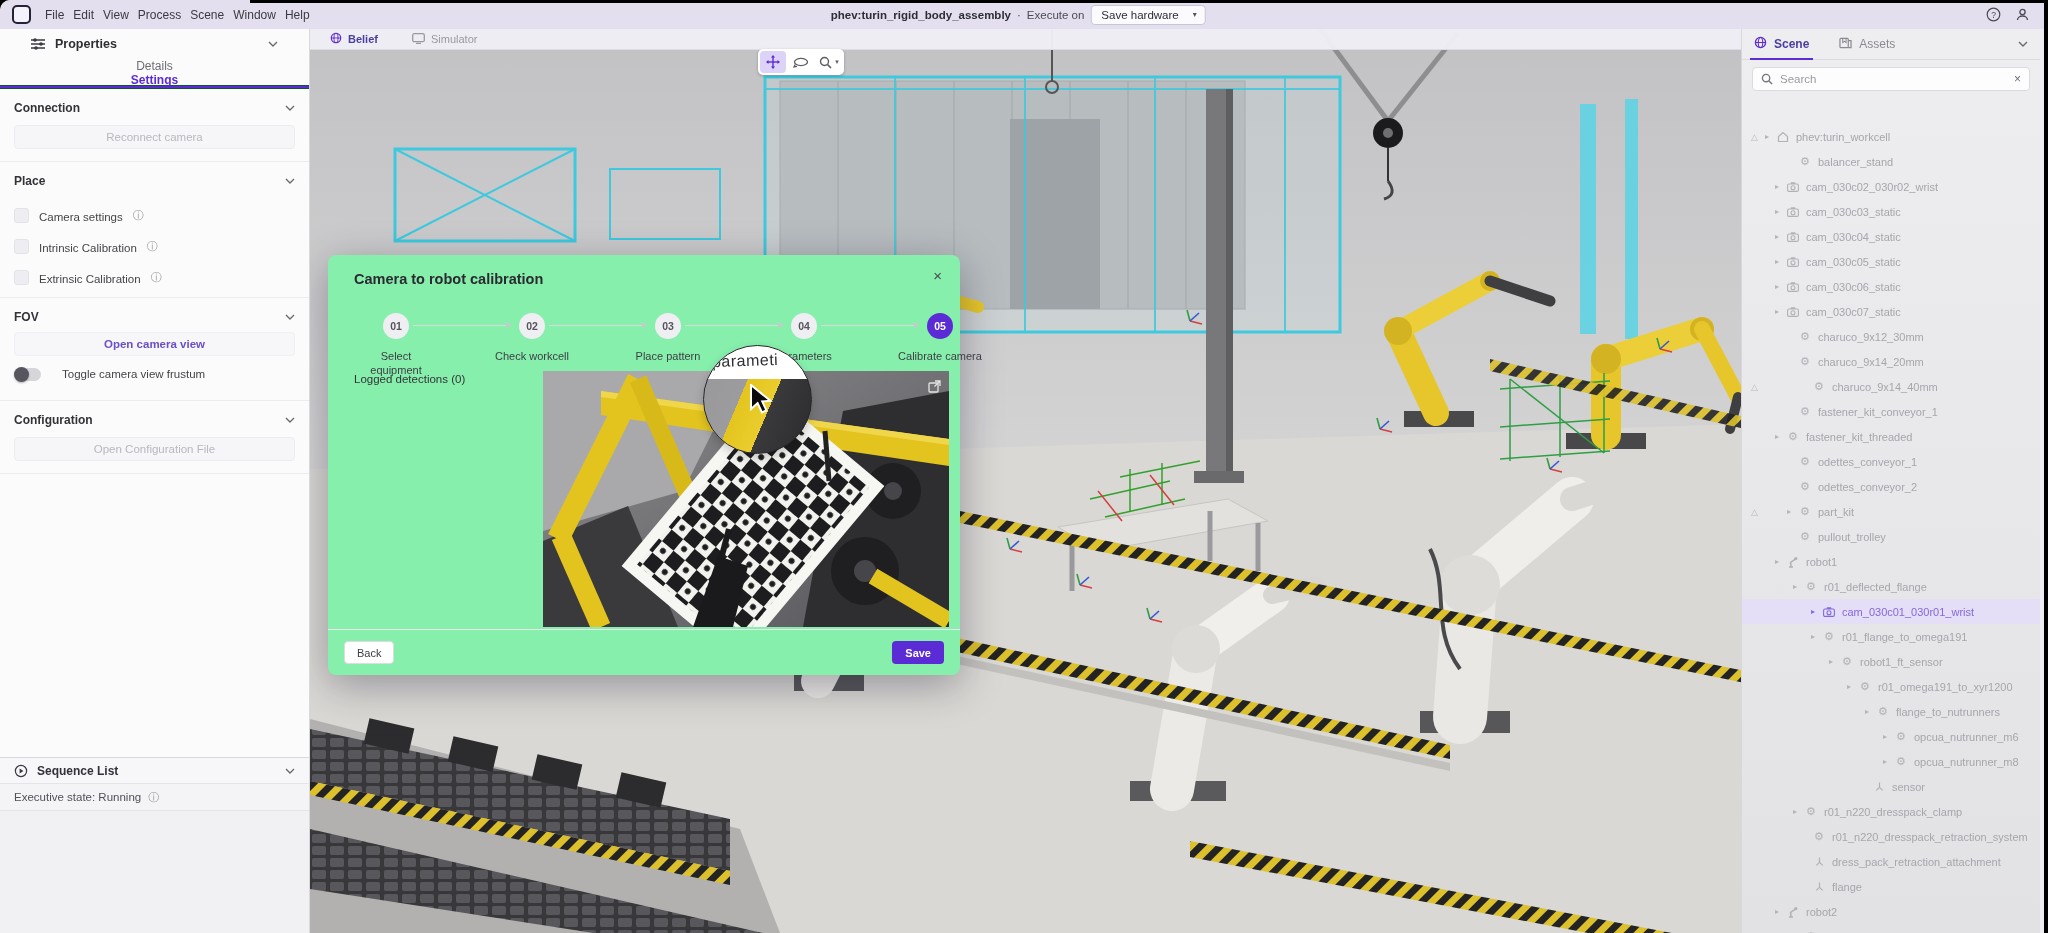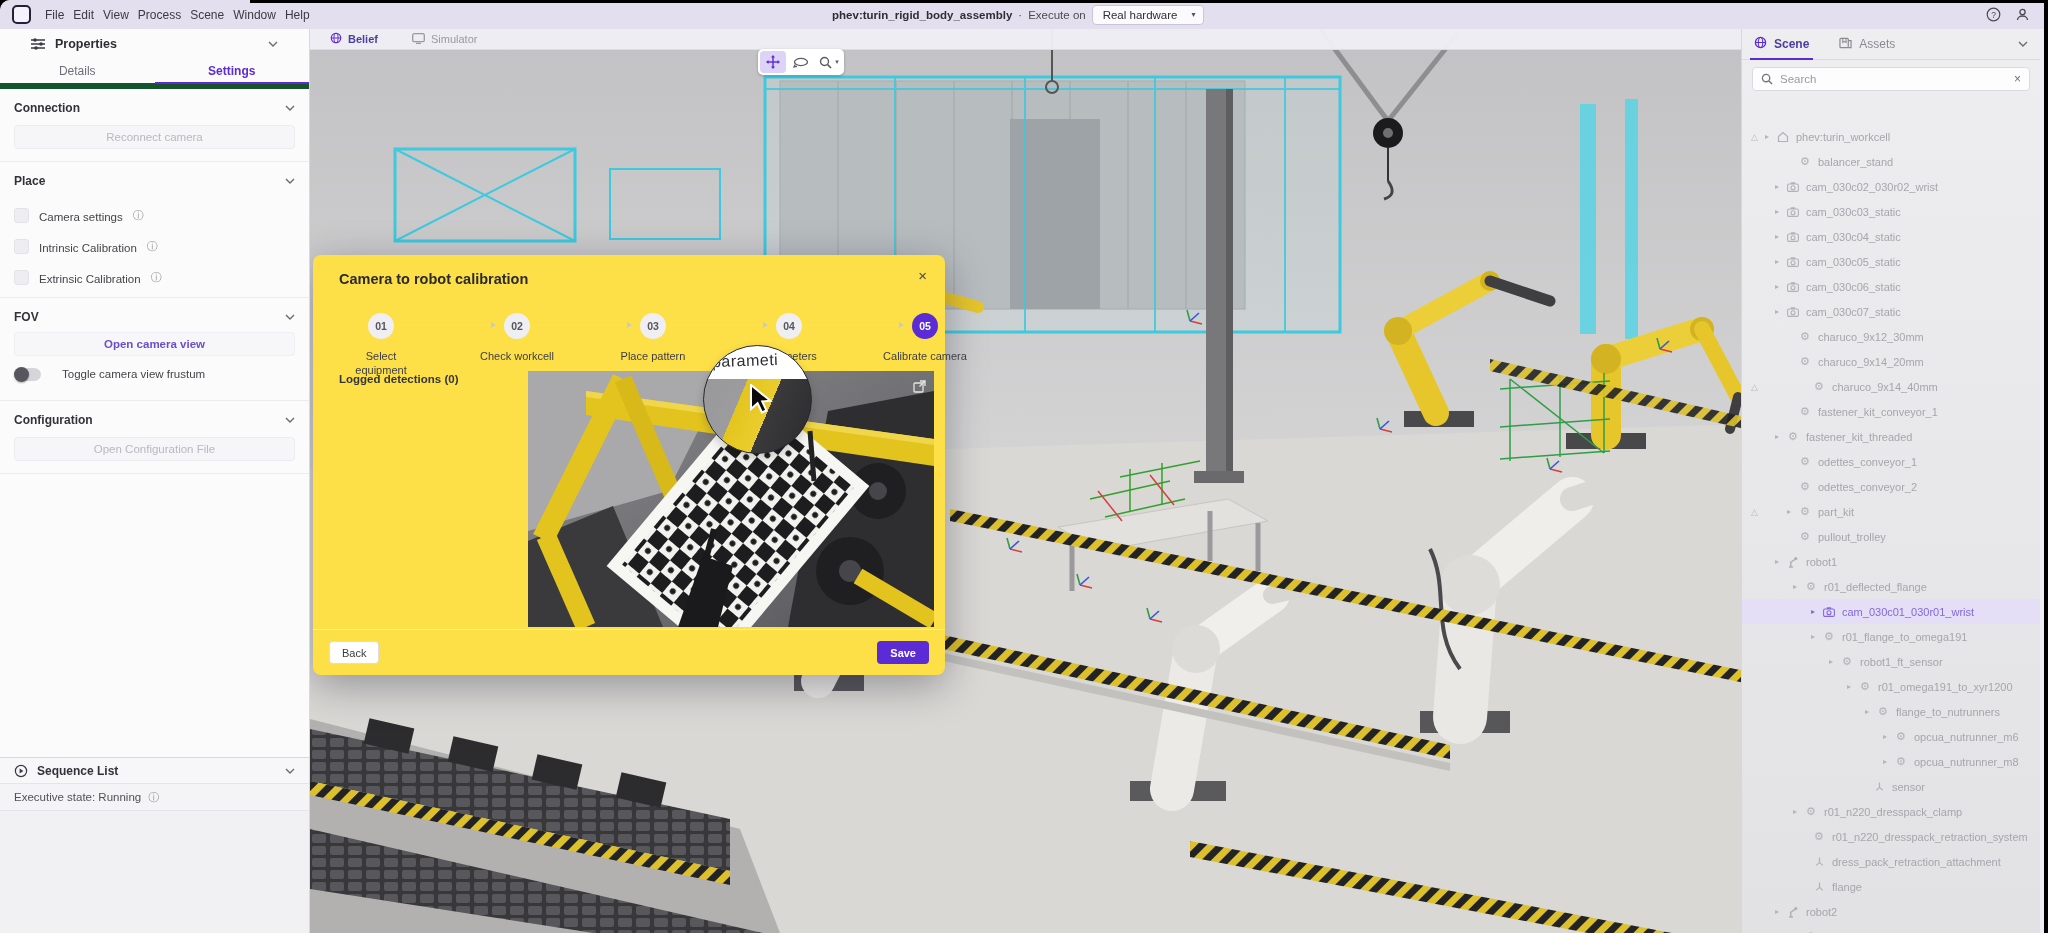--- a/index.html
+++ b/index.html
@@ -21,21 +21,21 @@
   .exec-select { display:flex; align-items:center; gap:14px; background:#fbfafd; border:1px solid #c9c5d6;
                  border-radius:4px; padding:3px 8px 3px 10px; font-size:11.5px; color:#2f2e36; }
   .exec-select .caret { font-size:8px; color:#55545c; }
   .menubar-right { position:absolute; right:14px; top:0; height:29px; display:flex; align-items:center; gap:14px; color:#4a4952; }
 
   
   .left-panel { position:absolute; left:0; top:29px; width:310px; height:728px; background:#fbfbfc;
                 border-right:1px solid #d9d8de; z-index:30; }
   .panel-header { display:flex; align-items:center; height:30px; padding:0 31px; }
   .panel-header .ph-title { font-size:12.5px; font-weight:700; color:#2e2d34; margin-left:10px; flex:1; }
-  .tabs2 { display:flex; height:30px; border-bottom:6px solid #14532d; }
+  .tabs2 { display:flex; height:30px; border-bottom:4px solid #14532d;flex-direction:column; }
   .tabs2 .t { flex:1; display:flex; align-items:center; justify-content:center; font-size:12px; color:#6f6e76; position:relative; cursor:pointer; }
   .tabs2 .t.active { color:#5b2bd5; font-weight:700; }
   .tabs2 .t.active::after { content:""; position:absolute; left:0; right:0; bottom:-1px; height:2px; background:#5b2bd5; }
   .section { border-bottom:1px solid #ecebef; padding:8px 14px 12px; }
   .sec-head { display:flex; align-items:center; height:22px; }
   .sec-head .s-title { flex:1; font-size:12px; font-weight:700; color:#333239; }
   .ghost-btn { width:100%; height:24px; border:1px solid #ecebef; background:#f6f5f8; border-radius:4px;
                font-size:11.5px; color:#b9b8bf; display:flex; align-items:center; justify-content:center; margin-top:6px; }
   .link-btn { width:100%; height:24px; background:#f7f6f9; border:1px solid #f0eff3; border-radius:4px;
               font-size:11.5px; color:#6b4fc9; font-weight:600; display:flex; align-items:center; justify-content:center; margin-top:4px; cursor:pointer; }
@@ -59,33 +59,33 @@
   .vp-tab { display:flex; align-items:center; gap:6px; font-size:11px; color:#9a99a1; cursor:pointer; }
   .vp-tab.active { color:#4a3fa0; font-weight:700; }
   .vp-tab.active .ticon { color:#5b2bd5; }
   .vp-toolbar { position:absolute; left:448px; top:20px; display:flex; gap:2px; background:#ffffff; border-radius:5px;
                 box-shadow:0 1px 3px rgba(0,0,0,.25); padding:2px; z-index:6; }
   .vp-tool { width:26px; height:22px; border-radius:4px; display:flex; align-items:center; justify-content:center; color:#5d5c64; cursor:pointer; }
   .vp-tool.active { background:#ddd3f7; color:#5b2bd5; }
   #scene { position:absolute; left:0; top:0; }
 
   
-  .modal { position:absolute; left:313px; top:255px; width:632px; height:420px; background:#fde047; border-radius:8px;
+  .modal { position:absolute; left:328px; top:255px; width:632px; height:420px; background:#86efac; border-radius:8px;
            box-shadow:0 10px 40px rgba(20,16,40,.35); z-index:20; }
   .modal-title { position:absolute; left:26px; top:16px; font-size:14.5px; font-weight:600; color:#2b2a31; }
   .modal-close { position:absolute; right:18px; top:12px; font-size:15px; color:#4a4950; cursor:pointer; }
   .stepper { position:absolute; left:26px; top:46px; width:580px; height:72px; }
   .step-circle { position:absolute; width:26px; height:26px; border-radius:50%; background:#efeef2; color:#56555c;
                  font-size:10.5px; font-weight:600; display:flex; align-items:center; justify-content:center; top:12px; }
   .step-circle.active { background:#5b2bd5; color:#fff; }
   .step-line { position:absolute; top:24px; height:1px; background:#d9d8dd; }
   .step-line::after { content:""; position:absolute; right:-1px; top:-3px; border-left:5px solid #c9c8ce;
                       border-top:3.5px solid transparent; border-bottom:3.5px solid transparent; }
   .step-label { position:absolute; top:48px; width:84px; text-align:center; font-size:11px; line-height:1.3; color:#3e3d44; }
-  .logged { position:absolute; left:26px; top:118px; font-size:11.5px; font-weight:700; color:#353439; }
+  .logged { position:absolute; left:26px; top:118px; font-size:11.5px; font-weight:400; color:#353439; }
   .cam-image { position:absolute; left:215px; top:116px; width:406px; height:256px; background:#6a6a6e; overflow:hidden; }
   .cam-expand { position:absolute; right:8px; top:8px; color:#f2f2f2; opacity:.9; cursor:pointer; }
   .modal-footer { position:absolute; left:0; bottom:0; width:100%; height:46px; border-top:1px solid #ebeaee;
                   display:flex; align-items:center; justify-content:space-between; padding:0 16px; }
   .btn-back { height:23px; padding:0 12px; border:1px solid #dddce2; border-radius:4px; background:#fff;
               font-size:11px; color:#3c3b42; display:flex; align-items:center; cursor:pointer; }
   .btn-save { height:23px; padding:0 13px; border-radius:4px; background:#5b2bd5; font-size:11px; color:#fff;
               font-weight:600; display:flex; align-items:center; cursor:pointer; }
 
   
@@ -141,21 +141,21 @@
           <span>Process</span>
           <span>Scene</span>
           <span>Window</span>
           <span>Help</span>
         </div>
     <div class="titlebar-center">
       <b>phev:turin_rigid_body_assembly</b>
       <span>·</span>
       <span>Execute on</span>
       <div class="exec-select">
-        <span>Real hardware</span>
+        <span>Save hardware</span>
         <span class="caret">▾</span>
       </div>
     </div>
     <div class="menubar-right">
       <svg width="15" height="15" viewBox="0 0 15 15">
             <circle cx="7.5" cy="7.5" r="6.3" fill="none" stroke="#4a4952" stroke-width="1.2"></circle>
             <text x="7.5" y="10.6" font-size="8.5" text-anchor="middle" fill="#4a4952" font-family="Liberation Sans">?</text>
           </svg>
       <svg width="15" height="15" viewBox="0 0 15 15">
             <circle cx="7.5" cy="5" r="2.6" fill="none" stroke="#4a4952" stroke-width="1.3"></circle>

